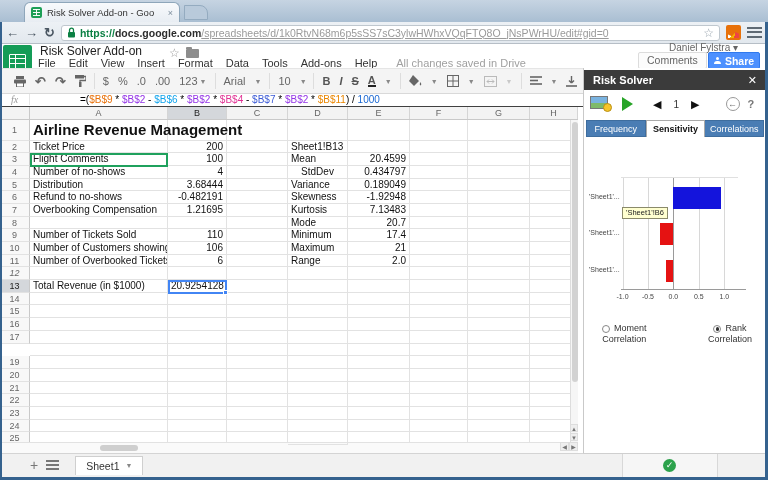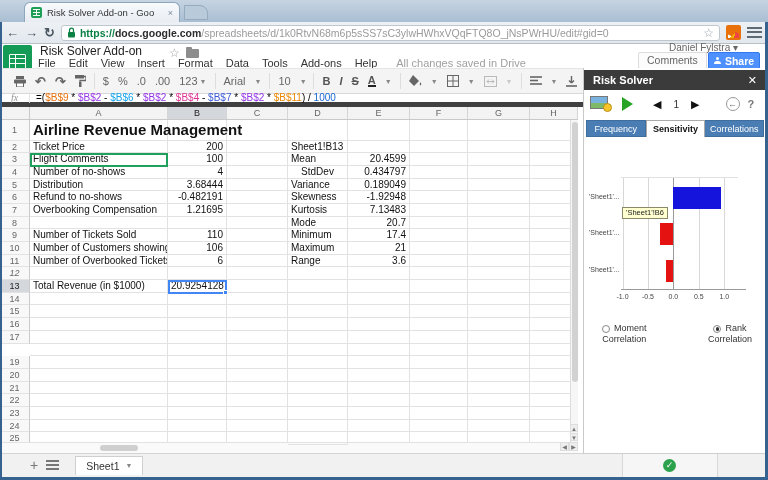--- a/index.html
+++ b/index.html
@@ -27,21 +27,21 @@
     border-radius:0 8px 0 0; border:1px solid #94abc0; }
   #navbar { left:0; top:22px; width:768px; height:22px;
     background:linear-gradient(#edf1f5,#e2e8ee); border-bottom:1px solid #b6bec6;
     display:flex; align-items:center; padding:0 6px; gap:6px; }
   .nav-arrow { font-size:13px; color:#4a5662; font-weight:bold; line-height:1; }
   #urlbar { flex:1; height:16px; background:#fff; border:1px solid #bfc7ce; border-radius:3px;
     display:flex; align-items:center; padding:0 5px; gap:4px; overflow:hidden; }
   #url-text { font-size:10.5px; white-space:nowrap; overflow:hidden; }
   #url-domain { color:#2c2c2c; font-weight:bold; }
   #url-domain .scheme { color:#0b8043; }
-  #url-path { color:#9a9a9a; font-weight:normal; }
+  #url-path { color:#9a9a9a; font-weight:normal;text-decoration:underline; }
   .star { color:#9aa5af; font-size:12px; line-height:1; }
   #ext-icon { width:15px; height:15px; border-radius:2px; background:#e8710a; position:relative; flex:0 0 auto; }
   #ext-icon:after { content:""; position:absolute; left:2px; bottom:2px; width:11px; height:6px;
     background:linear-gradient(105deg,#fff 0 30%, #f4b400 30% 60%, #e44 60%); clip-path:polygon(0 100%,0 40%,35% 70%,70% 0,100% 30%,100% 100%); }
   .hamburger { width:15px; height:11px; flex:0 0 auto;
     background:repeating-linear-gradient(to bottom,#5f6a74 0 2px, transparent 2px 4.5px); }
 
   
   .win-edge { background:#35628e; }
 
@@ -75,22 +75,22 @@
     display:flex; align-items:center; padding:0 6px; font-size:11px; color:#666; }
   .tb-group { display:flex; align-items:center; gap:9px; padding:0 8px; height:16px; border-right:1px solid #ddd; }
   .tb-group:last-child { border-right:none; }
   .tb-btn { display:flex; align-items:center; gap:2px; white-space:nowrap; color:#666; }
   .tb-btn b { font-weight:bold; color:#555; }
   .caret { font-size:7px; color:#888; }
   .tb-svg { display:block; }
   .u-line { border-bottom:2px solid #222; line-height:10px; }
 
   
-  #formula-bar { left:0; top:94px; width:583px; height:12.5px; background:#fff; border-bottom:5px solid #404040;
-    display:flex; align-items:center; }
+  #formula-bar { left:0; top:94px; width:583px; height:12.5px; background:#fff; border-bottom:1px solid #404040;
+    display:flex; align-items:center;gap:44px; }
   #fx { width:30px; text-align:center; font-size:10px; color:#999; font-style:italic; font-family:"Liberation Serif",serif; border-right:1px solid #e5e5e5; }
   #formula-text { padding-left:6px; font-size:10px; white-space:nowrap; }
 
   
   #colheads { left:0; top:106.5px; width:578px; height:13px; display:flex; background:#f3f3f3; border-bottom:1px solid #c9c9c9; }
   .colhead { font-size:9px; color:#666; text-align:center; line-height:13px; border-right:1px solid #d5d5d5; }
   .colhead.sel { background:#d4d7db; color:#222; }
   #corner { background:#f3f3f3; border-right:1px solid #c9c9c9; }
   #gridrows { left:0; top:119.5px; width:578px; }
   .grow { display:flex; }
@@ -453,21 +453,21 @@
         <div class="cell" style="width: 58px; line-height: 11.7px;"></div>
         <div class="cell" style="width: 62px; line-height: 11.7px;"></div>
         <div class="cell" style="width: 48px; line-height: 11.7px;"></div>
       </div>
       <div class="grow" style="height: 12.7px;">
         <div class="rowhdr" style="width: 30px; line-height: 12.7px;">11</div>
         <div class="cell" style="width: 138px; line-height: 11.7px;">Number of Overbooked Tickets</div>
         <div class="cell num" style="width: 59px; line-height: 11.7px;">6</div>
         <div class="cell" style="width: 61px; line-height: 11.7px;"></div>
         <div class="cell spill" style="width: 60px; line-height: 11.7px;">Range</div>
-        <div class="cell num" style="width: 62px; line-height: 11.7px;">3.6</div>
+        <div class="cell num" style="width: 62px; line-height: 11.7px;">2.0</div>
         <div class="cell" style="width: 58px; line-height: 11.7px;"></div>
         <div class="cell" style="width: 62px; line-height: 11.7px;"></div>
         <div class="cell" style="width: 48px; line-height: 11.7px;"></div>
       </div>
       <div class="grow" style="height: 12.7px; font-style: italic;">
         <div class="rowhdr" style="width: 30px; line-height: 12.7px;">12</div>
         <div class="cell" style="width: 138px; line-height: 11.7px;"></div>
         <div class="cell num" style="width: 59px; line-height: 11.7px;"></div>
         <div class="cell" style="width: 61px; line-height: 11.7px;"></div>
         <div class="cell spill" style="width: 60px; line-height: 11.7px;"></div>

